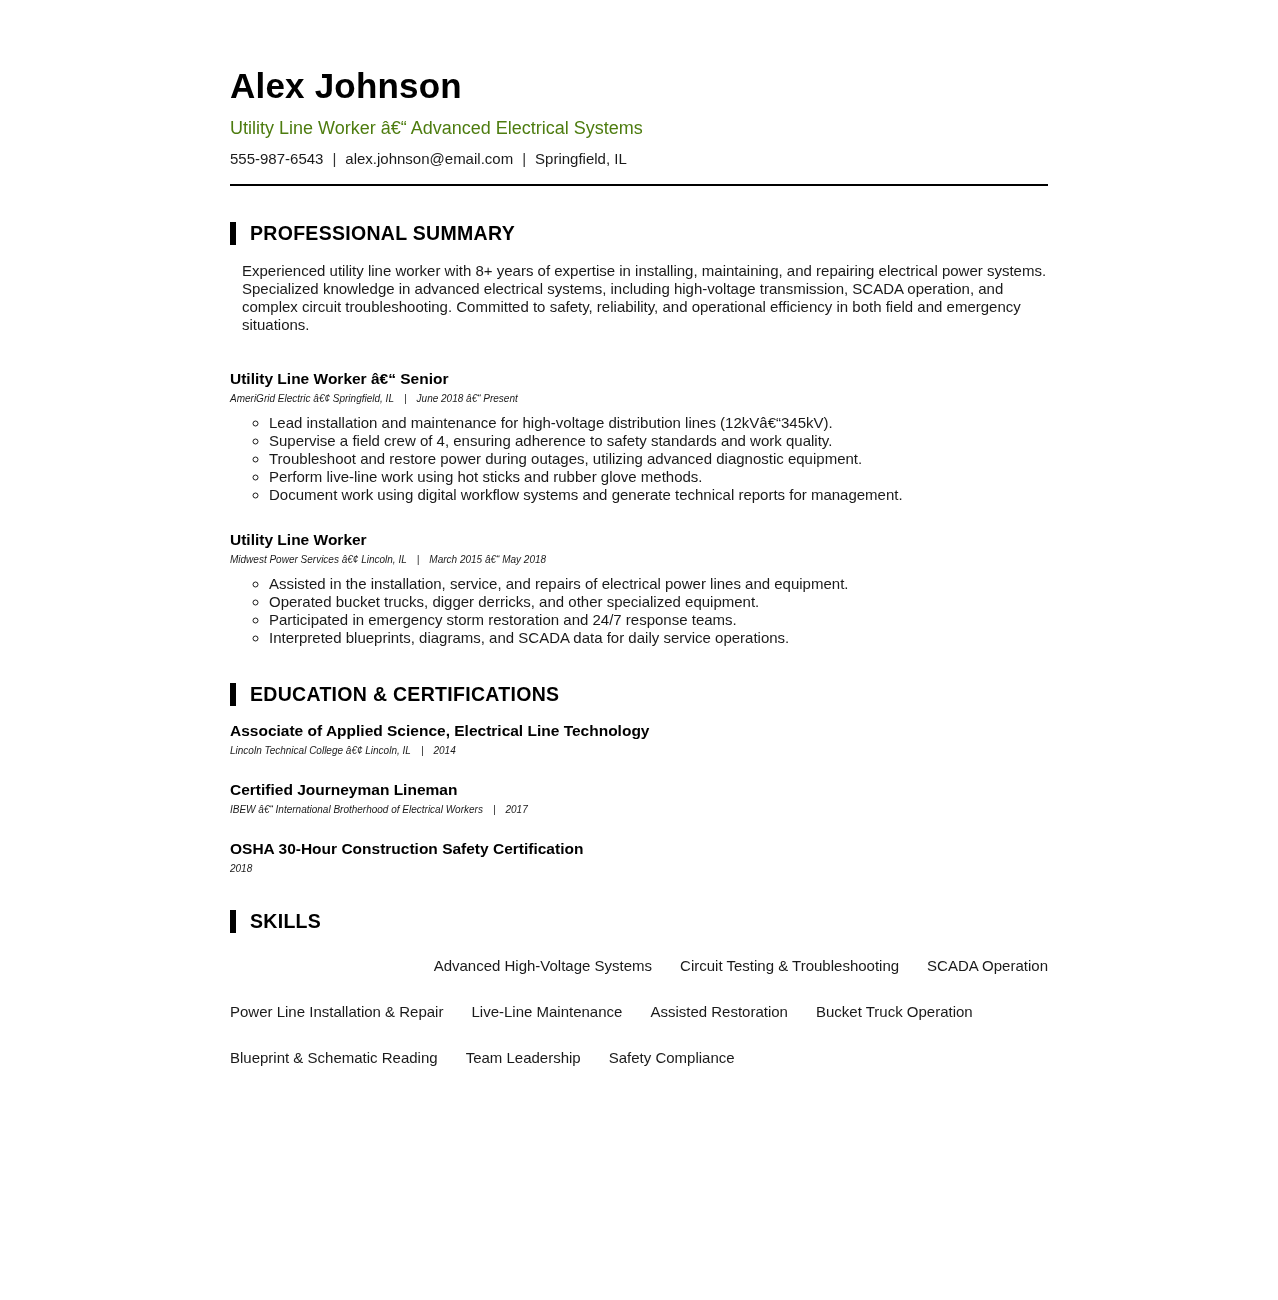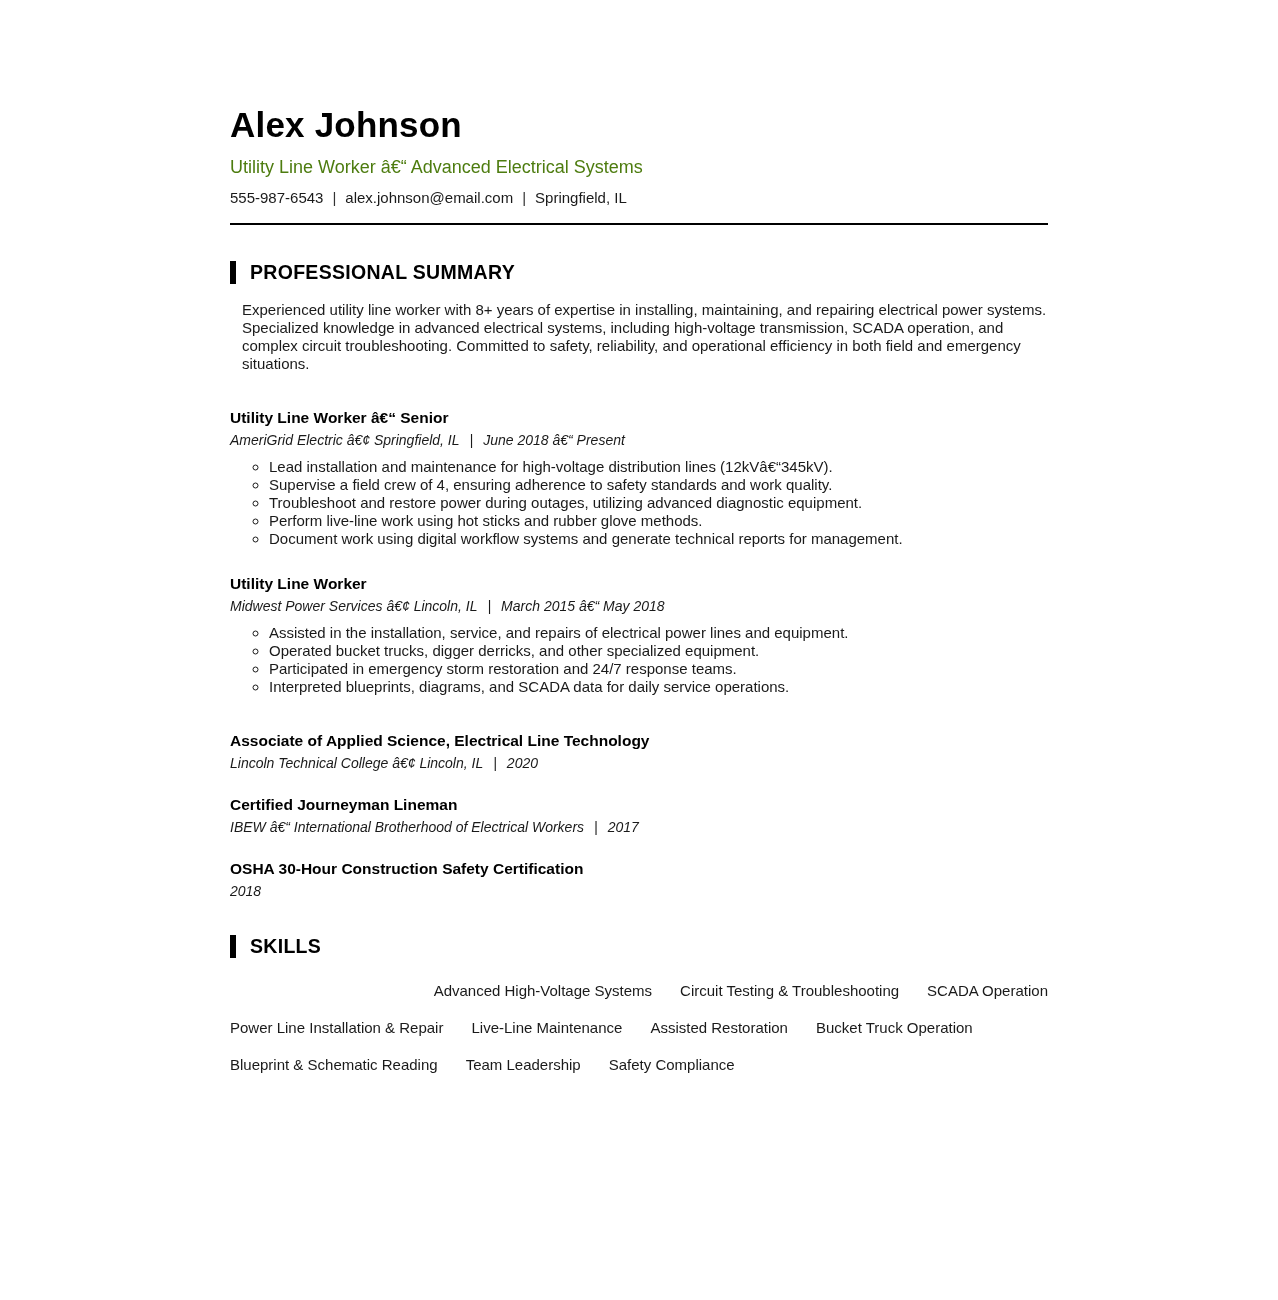--- a/index.html
+++ b/index.html
@@ -4,21 +4,21 @@
 <style>
   * { box-sizing: border-box; }
   html, body {
     margin: 0; padding: 0;
     width: 1278px; height: 1300px;
     background: #ffffff;
     color: #000000;
     font-family: "Liberation Sans", "DejaVu Sans", sans-serif;
     overflow: hidden;
   }
-  .page { width: 818px; margin: 0 auto; padding-top: 105px; }
+  .page { width: 818px; margin: 0 auto; padding-top: 66px; }
 
   .name { font-size: 35px; font-weight: 700; margin: 0; letter-spacing: 0.2px; }
   .subtitle { font-size: 18px; margin-top: 12px; color: #4d7c0f; }
   .contact { font-size: 15px; margin-top: 11px; color: #1a1a1a; }
   .contact .sep { padding: 0 9px; color: #333333; }
   .rule { border: 0; border-top: 2px solid #000000; margin: 17px 0 0 0; }
 
   section { margin-top: 36px; }
   .sec-head {
     display: flex; align-items: flex-end; gap: 14px;
@@ -27,35 +27,35 @@
   }
   .bar { width: 6px; height: 23px; background: #000000; flex: none; }
 
   .summary-text {
     font-size: 15px; line-height: 18px; margin: 17px 0 0 12px; color: #1a1a1a;
   }
 
   .job { margin-top: 20px; }
   .job + .job { margin-top: 27px; }
   .item-title { font-size: 15.5px; font-weight: 700; color: #000000; }
-  .item-meta { font-size: 14px; font-style: italic; margin-top: 5px; color: #1a1a1a; }
+  .item-meta { font-size: 10px; font-style: italic; margin-top: 5px; color: #1a1a1a; }
   .item-meta .sep { padding: 0 10px; }
   .bullets {
     margin: 10px 0 0 0; padding-left: 39px;
     list-style-type: circle;
     font-size: 15px; line-height: 18px; color: #1a1a1a;
   }
 
   .edu { margin-top: 16px; }
   .edu + .edu { margin-top: 25px; }
 
   .skills-row {
     display: flex; gap: 28px; flex-wrap: nowrap;
     font-size: 15px; color: #1a1a1a;
-    margin-top: 20px;
+    margin-top: 29px;
   }
   .skills-row:first-of-type { margin-top: 24px; justify-content: flex-end; }
   .skill { white-space: nowrap; }
 </style>
 </head>
 <body>
 
 <div class="page">
 
   <header>
@@ -99,25 +99,29 @@
       <ul class="bullets">
         <li>Assisted in the installation, service, and repairs of electrical power lines and equipment.</li>
         <li>Operated bucket trucks, digger derricks, and other specialized equipment.</li>
         <li>Participated in emergency storm restoration and 24/7 response teams.</li>
         <li>Interpreted blueprints, diagrams, and SCADA data for daily service operations.</li>
       </ul>
     </div>
   </section>
 
   <section>
+    <h2 class="sec-head">
+      <span class="bar"></span>
+      <span>EDUCATION &amp; CERTIFICATIONS</span>
+    </h2>
 
     <div class="edu">
       <div class="item-title">Associate of Applied Science, Electrical Line Technology</div>
       <div class="item-meta">
-        <span>Lincoln Technical College â€¢ Lincoln, IL</span><span class="sep">|</span><span>2020</span>
+        <span>Lincoln Technical College â€¢ Lincoln, IL</span><span class="sep">|</span><span>2014</span>
       </div>
     </div>
 
     <div class="edu">
       <div class="item-title">Certified Journeyman Lineman</div>
       <div class="item-meta">
         <span>IBEW â€“ International Brotherhood of Electrical Workers</span><span class="sep">|</span><span>2017</span>
       </div>
     </div>
 

